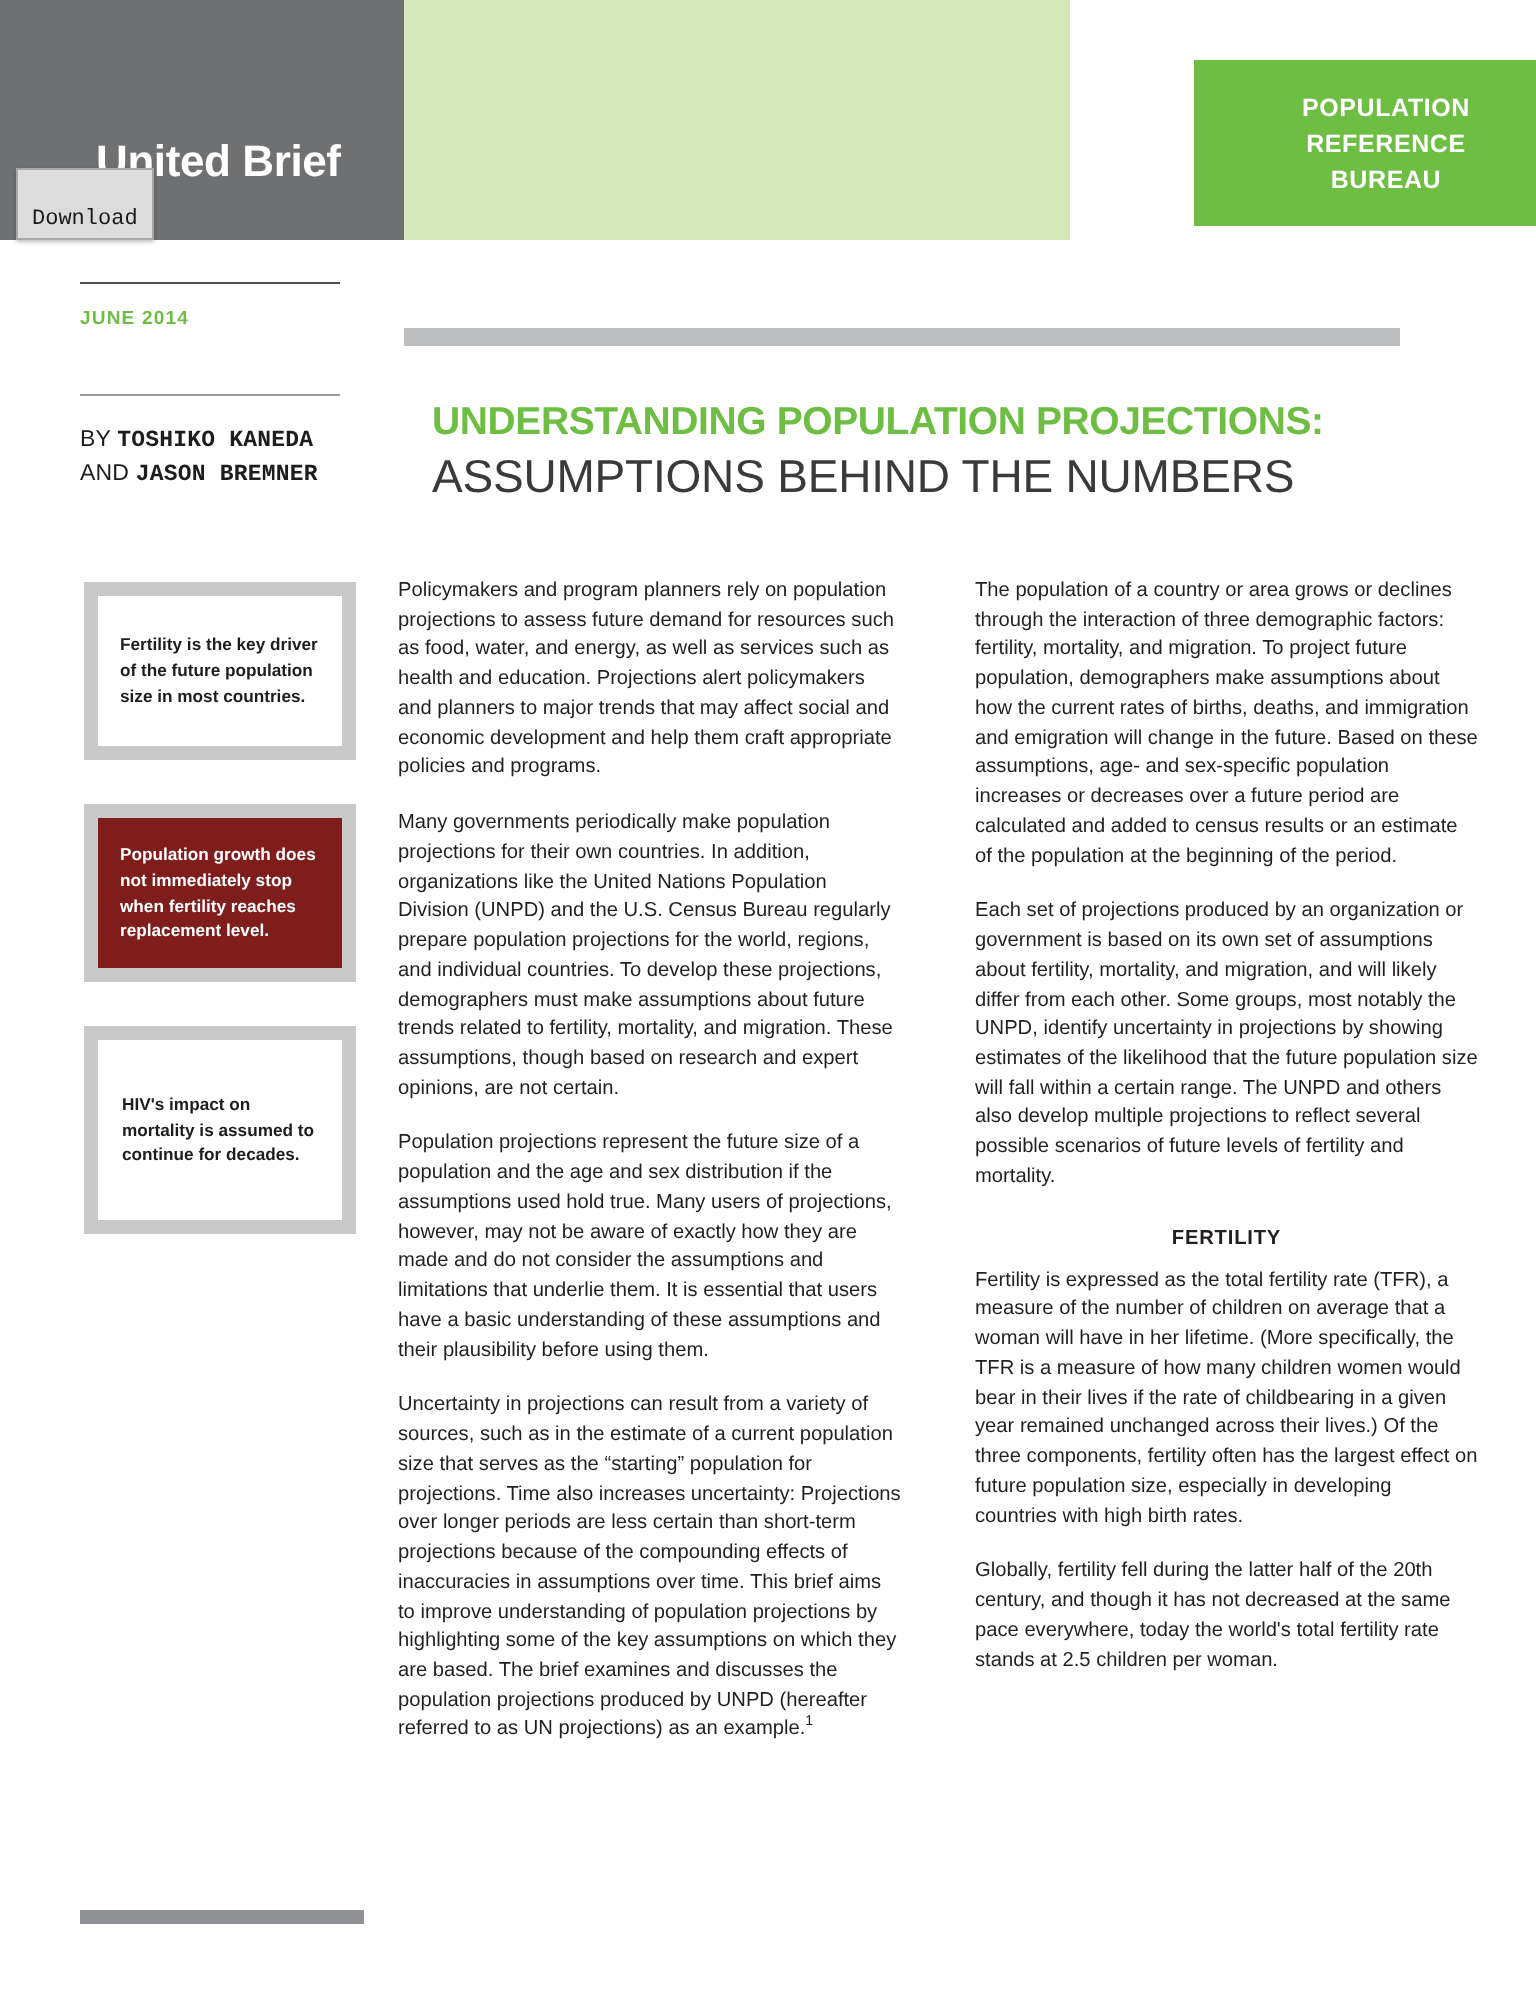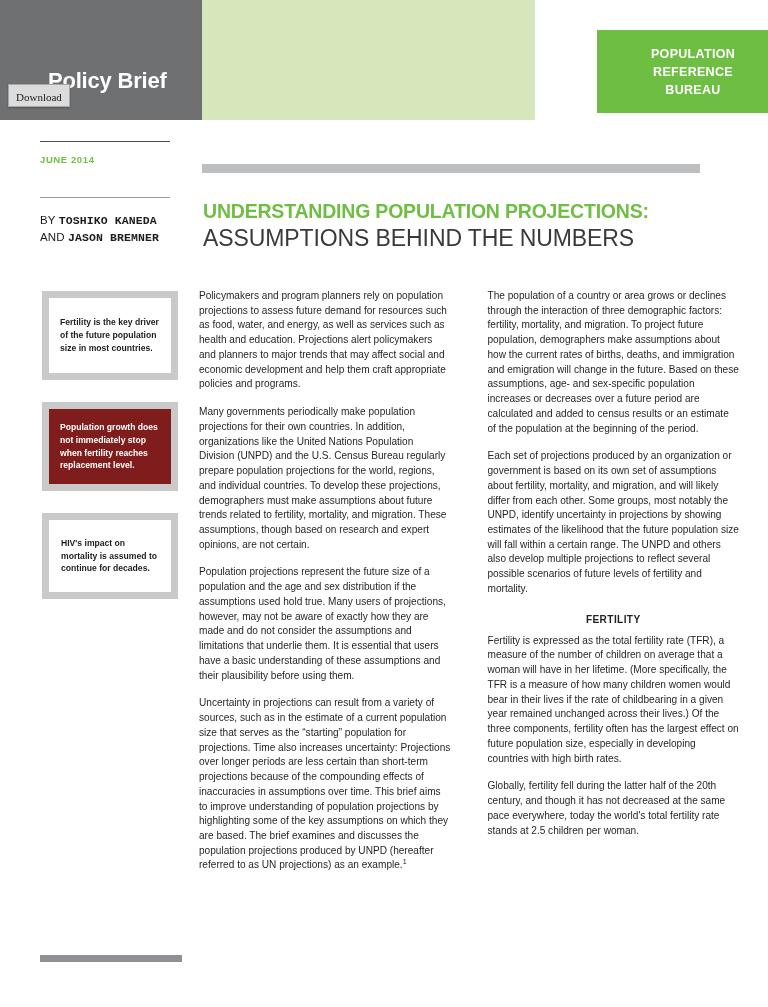--- a/index.html
+++ b/index.html
@@ -35,22 +35,22 @@
     letter-spacing: -0.2px;
     white-space: nowrap;
   }
   .download-btn {
     position: absolute;
     left: 8px; top: 84px;
     background: #dcdcdc;
     border: 1px solid #a8a8a8;
     color: #1a1a1a;
     font-size: 11px;
-    font-family: Liberation Serif, serif;
-    padding: 6px 7px 3px 7px;
+    font-family: Liberation Mono, monospace;
+    padding: 19px 7px 3px 7px;
     line-height: 1.1;
     box-shadow: 0 1px 2px rgba(0,0,0,0.25);
     cursor: pointer;
     z-index: 5;
   }
   .prb-logo {
     position: absolute;
     left: 597px; top: 30px;
     width: 171px; height: 83px;
     background: #6fbe44;
@@ -122,39 +122,39 @@
     font-size: 8.6px;
     line-height: 1.5;
     color: #1d1d1d;
     font-weight: bold;
   }
   .callout.green {
     background: #7f1d1d;
     border-color: #c9c9c9;
   }
   .callout.green p { color: #ffffff; }
-  .callout.b3 { height: 86px; padding-left: 12px; }
+  .callout.b3 { height: 104px; padding-left: 12px; }
 
   .bottom-bar {
     position: absolute;
     left: 40px; top: 955px;
     width: 142px; height: 7px;
     background: #8f9093;
   }
 
   
   .title-bar {
     position: absolute;
     left: 202px; top: 164px;
     width: 498px; height: 9px;
     background: #bcbec0;
   }
   .doc-title {
     position: absolute;
-    left: 203px; top: 200px;
+    left: 216px; top: 200px;
     width: 540px;
   }
   .doc-title .line1 {
     color: #6fbe44;
     font-size: 19.5px;
     font-weight: bold;
     letter-spacing: -0.2px;
     line-height: 1.2;
   }
   .doc-title .line2 {
@@ -198,21 +198,21 @@
     text-align: center;
   }
   sup { font-size: 70%; vertical-align: super; line-height: 0; }
 </style>
 </head>
 <body>
 
 <div class="header">
   <div class="header-gray"></div>
   <div class="header-lightgreen"></div>
-  <div class="policy-brief-title">Policy Brief</div>
+  <div class="policy-brief-title">United Brief</div>
   <button class="download-btn">Download</button>
   <div class="prb-logo">
     <div>POPULATION</div>
     <div>REFERENCE</div>
     <div>BUREAU</div>
   </div>
 </div>
 
 <div class="sidebar">
   <div class="rule-dark"></div>

